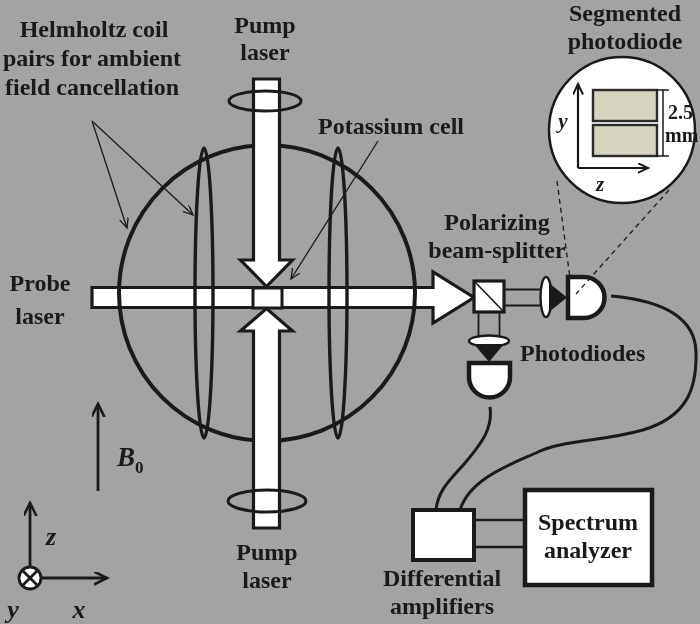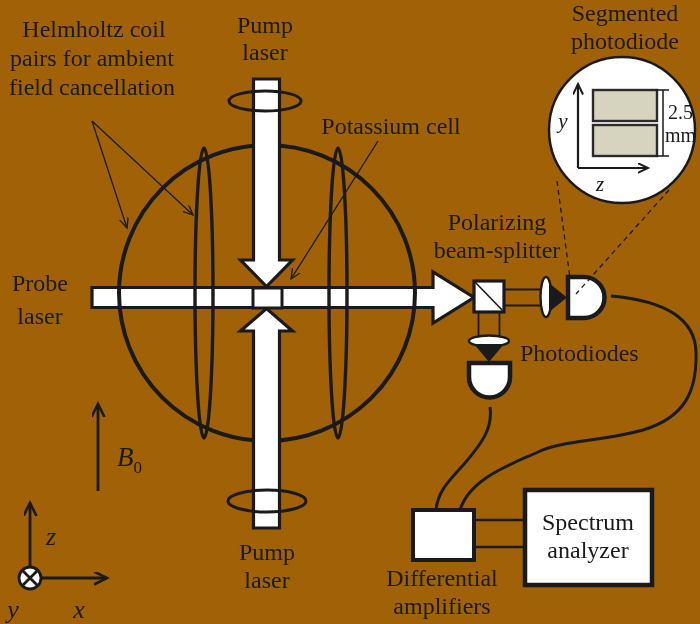--- a/index.html
+++ b/index.html
@@ -1,16 +1,16 @@
 <!DOCTYPE html>
 <html><head>
 <meta charset="utf-8">
 <style>
   html,body{margin:0;padding:0;background:#ffffff;}
-  .stage{position:relative;width:700px;height:624px;background:#a16207;overflow:hidden;}
+  .stage{position:relative;width:700px;height:624px;background:#a3a3a3;overflow:hidden;font-weight:bold;}
   svg{display:block;}
   text{font-family:"Liberation Serif", serif; fill:#1a1a1a;}
   .lbl{font-size:24px;}
   .lbl-s{font-size:20px;}
   .ax{font-size:26px;font-style:italic;}
   .axs{font-size:21px;font-style:italic;}
   .bsym{font-size:27px;font-style:italic;}
   .ink{stroke:#1a1a1a;}
   .nofill{fill:none;}
   .wfill{fill:#ffffff;}

